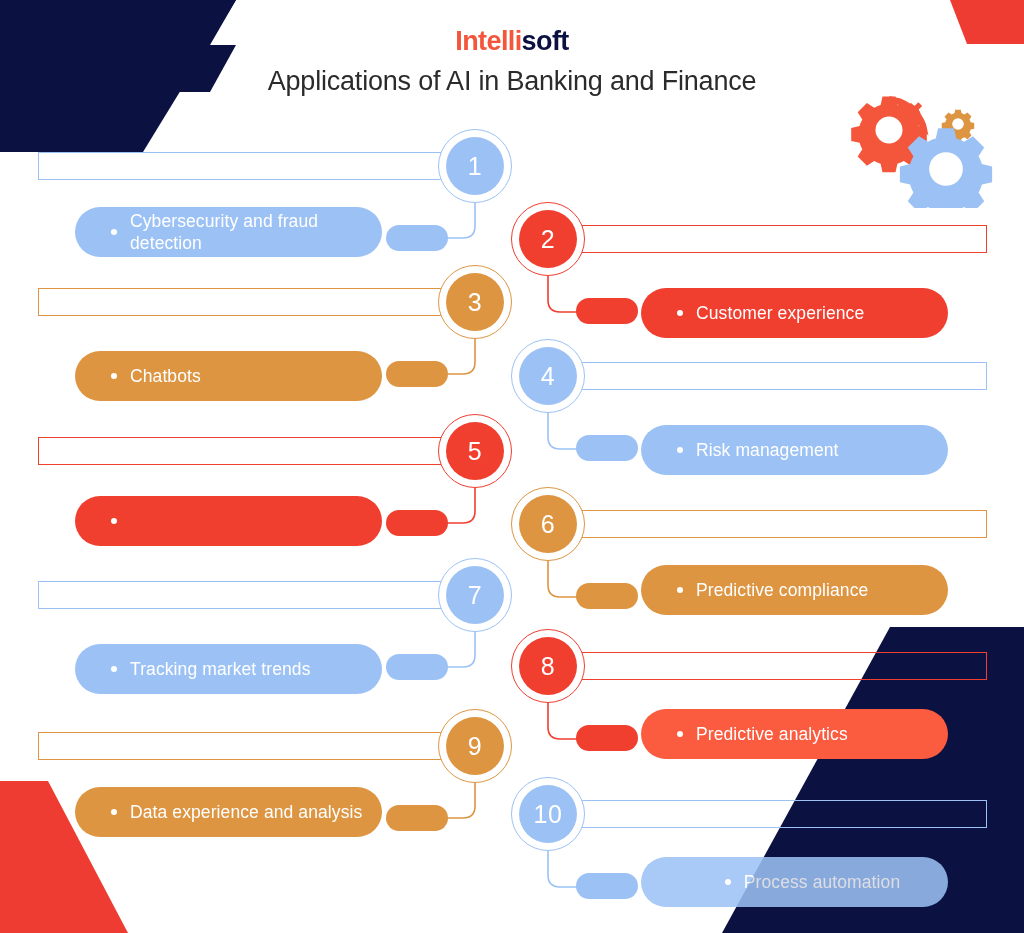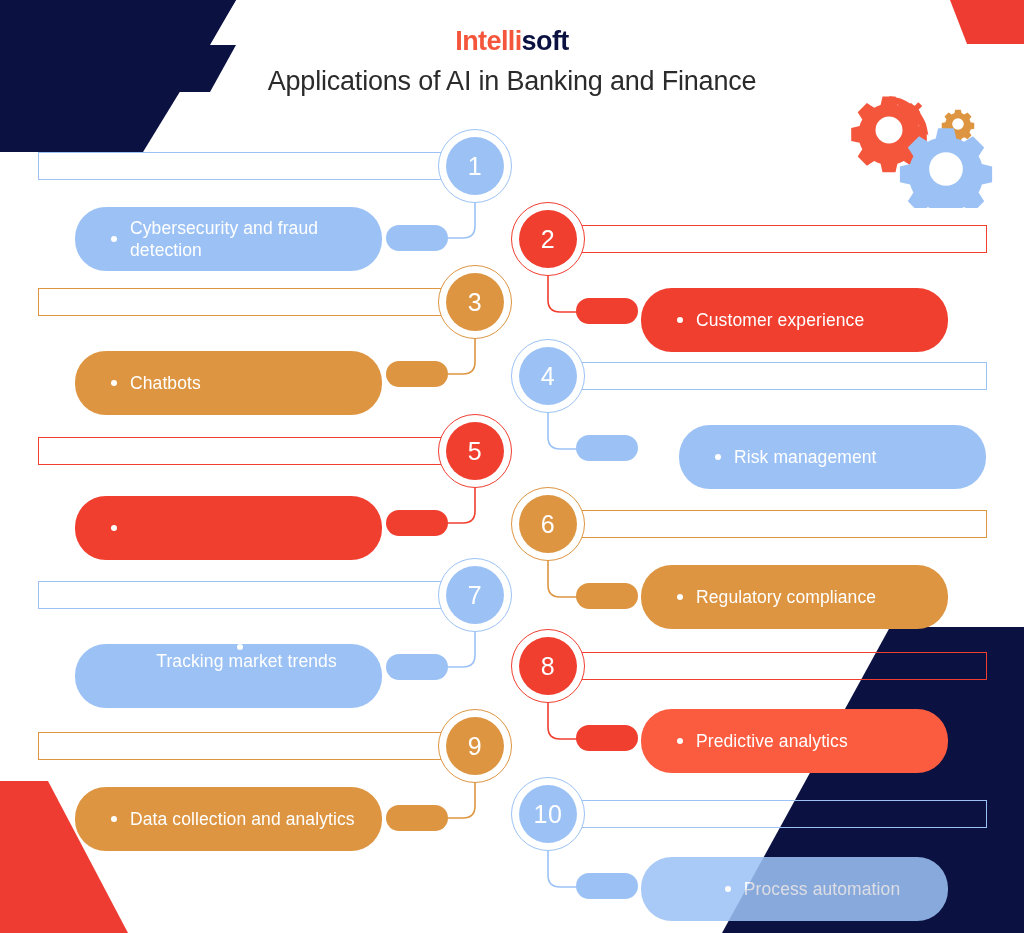--- a/index.html
+++ b/index.html
@@ -69,21 +69,21 @@
   .num-disc span {
     color: #ffffff;
     font-size: 25px;
     font-weight: 400;
     line-height: 1;
     letter-spacing: 0.5px;
   }
 
   .pill {
     position: absolute;
-    height: 64px;
+    height: 50px;
     border-radius: 31px;
     background: currentColor;
     display: flex; align-items: center;
     padding-left: 36px;
   }
   .pill .bullet {
     width: 6px; height: 6px; border-radius: 50%;
     background: #ffffff; flex: 0 0 auto; margin-right: 13px;
   }
   .pill .ptext {
@@ -221,21 +221,21 @@
       <svg width="56" height="62" viewBox="0 0 56 62" fill="none">
           <path d="M18,0 L18,40 Q18,52 30,52 L52,52" stroke="#9CC2F5" stroke-width="1.6"></path>
         </svg>
     </div>
     <div class="num-circle" style="left:511px; top:339px;">
       <div class="num-disc">
           <span>4</span>
         </div>
     </div>
     <div class="tab" style="left:576px; top:435px;"></div>
-    <div class="pill" style="left:679px; top:425px; width:307px;">
+    <div class="pill" style="left:641px; top:425px; width:307px;">
       <span class="bullet"></span>
       <span class="ptext">Risk management</span>
     </div>
   </div>
 
   <div class="row c-red">
     <div class="outline-bar" style="left:38px; top:437px; width:420px;"></div>
     <div class="connector" style="left:444px; top:471px;">
       <svg width="50" height="62" viewBox="0 0 50 62" fill="none">
           <path d="M31,0 L31,40 Q31,52 19,52 L0,52" stroke="#F03E2F" stroke-width="1.6"></path>
@@ -260,38 +260,38 @@
         </svg>
     </div>
     <div class="num-circle" style="left:511px; top:487px;">
       <div class="num-disc">
           <span>6</span>
         </div>
     </div>
     <div class="tab" style="left:576px; top:583px;"></div>
     <div class="pill" style="left:641px; top:565px; width:307px;">
       <span class="bullet"></span>
-      <span class="ptext">Regulatory compliance</span>
+      <span class="ptext">Predictive compliance</span>
     </div>
   </div>
 
   <div class="row c-blue">
     <div class="outline-bar" style="left:38px; top:581px; width:420px;"></div>
     <div class="connector" style="left:444px; top:615px;">
       <svg width="50" height="62" viewBox="0 0 50 62" fill="none">
           <path d="M31,0 L31,40 Q31,52 19,52 L0,52" stroke="#9CC2F5" stroke-width="1.6"></path>
         </svg>
     </div>
     <div class="num-circle" style="left:438px; top:558px;">
       <div class="num-disc">
           <span>7</span>
         </div>
     </div>
     <div class="tab" style="left:386px; top:654px;"></div>
-    <div class="pill" style="left:75px; top:644px; width:307px;flex-direction:column;">
+    <div class="pill" style="left:75px; top:644px; width:307px;">
       <span class="bullet"></span>
       <span class="ptext">Tracking market trends</span>
     </div>
   </div>
 
   <div class="row c-salmon">
     <div class="outline-bar" style="left:576px; top:652px; width:411px; border-color:#F03E2F;"></div>
     <div class="connector" style="left:530px; top:687px;">
       <svg width="56" height="62" viewBox="0 0 56 62" fill="none">
           <path d="M18,0 L18,40 Q18,52 30,52 L52,52" stroke="#F03E2F" stroke-width="1.6"></path>
@@ -317,21 +317,21 @@
         </svg>
     </div>
     <div class="num-circle" style="left:438px; top:709px;">
       <div class="num-disc">
           <span>9</span>
         </div>
     </div>
     <div class="tab" style="left:386px; top:805px;"></div>
     <div class="pill" style="left:75px; top:787px; width:307px;">
       <span class="bullet"></span>
-      <span class="ptext">Data collection and analytics</span>
+      <span class="ptext">Data experience and analysis</span>
     </div>
   </div>
 
   <div class="row c-blue">
     <div class="outline-bar" style="left:576px; top:800px; width:411px;"></div>
     <div class="connector" style="left:530px; top:835px;">
       <svg width="56" height="62" viewBox="0 0 56 62" fill="none">
           <path d="M18,0 L18,40 Q18,52 30,52 L52,52" stroke="#9CC2F5" stroke-width="1.6"></path>
         </svg>
     </div>

